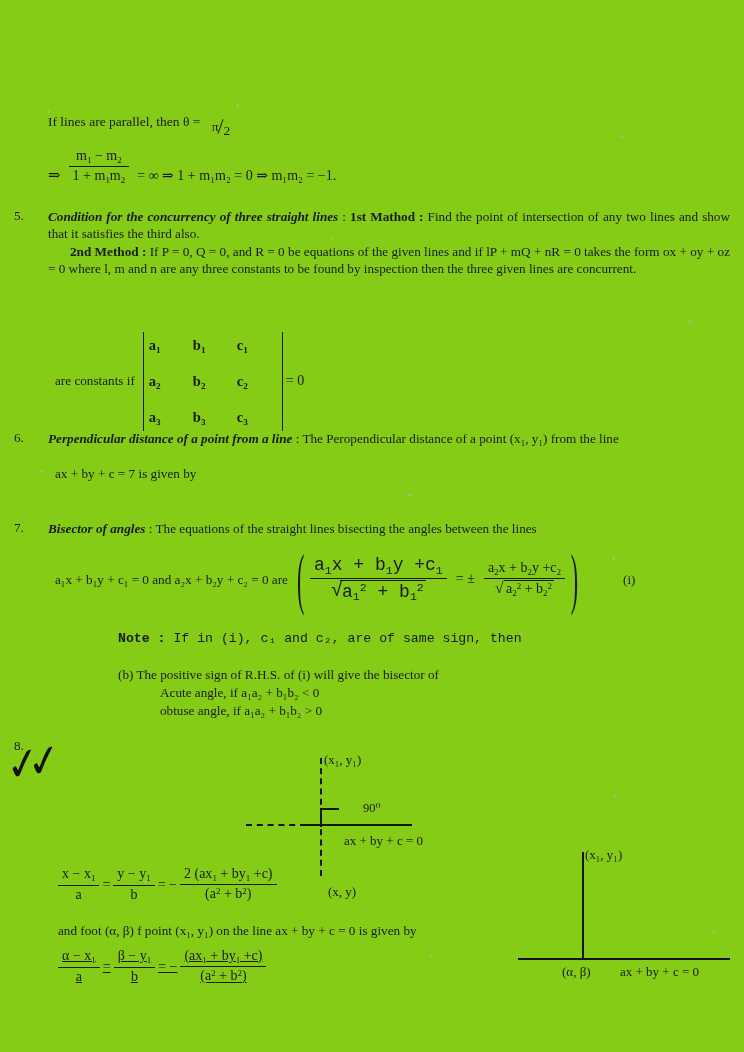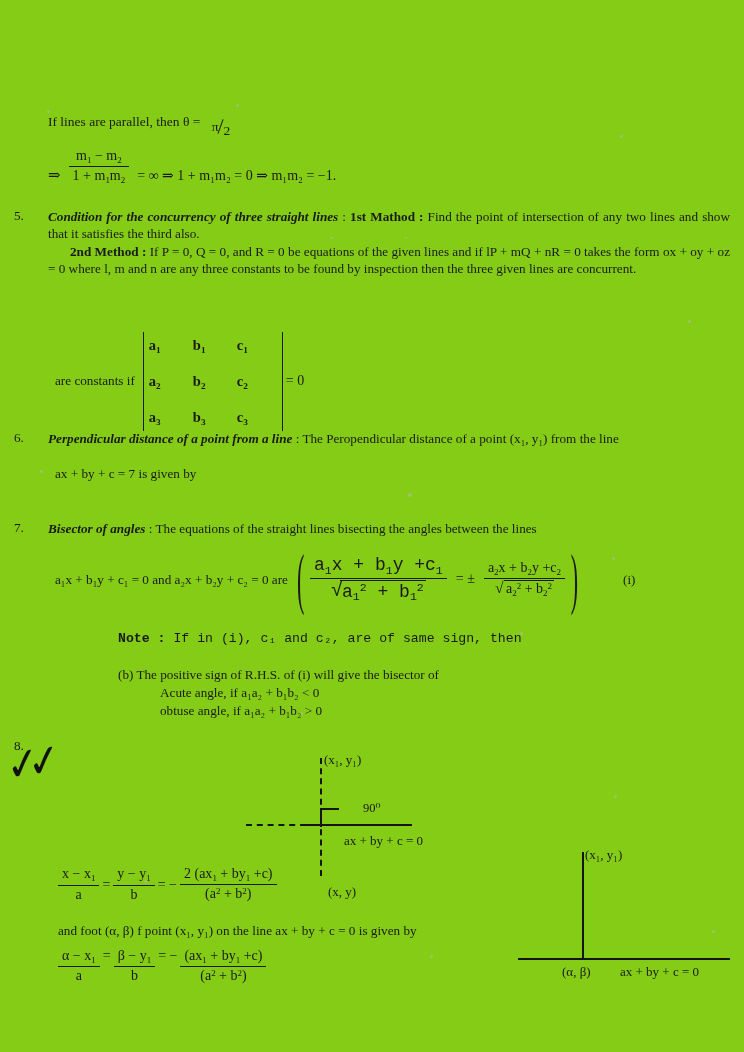--- a/index.html
+++ b/index.html
@@ -279,21 +279,21 @@
     <span style="font-size:14px; margin:0 3px;">= −</span>
     <span class="frac" style="font-size:14px;">
       <span class="top">2 (ax<span class="sub">1</span> + by<span class="sub">1</span> +c)</span>
       <span class="bar"></span>
       <span class="bot">(a<span class="sup">2</span> + b<span class="sup">2</span>)</span>
     </span>
   </div>
 
   <div class="blk para" style="left:58px; top:922px; width:460px;">and foot (α, β) f point (x₁, y₁) on the line ax + by + c = 0 is given by</div>
 
-  <div class="blk" style="left:58px; top:948px; display:flex; ">
+  <div class="blk" style="left:58px; top:948px; display:flex; align-items:center;text-decoration:underline;">
     <span class="frac" style="font-size:14px;">
       <span class="top">α − x<span class="sub">1</span></span>
       <span class="bar"></span>
       <span class="bot">a</span>
     </span>
     <span style="font-size:14px; margin:0 3px;">=</span>
     <span class="frac" style="font-size:14px;">
       <span class="top">β − y<span class="sub">1</span></span>
       <span class="bar"></span>
       <span class="bot">b</span>

